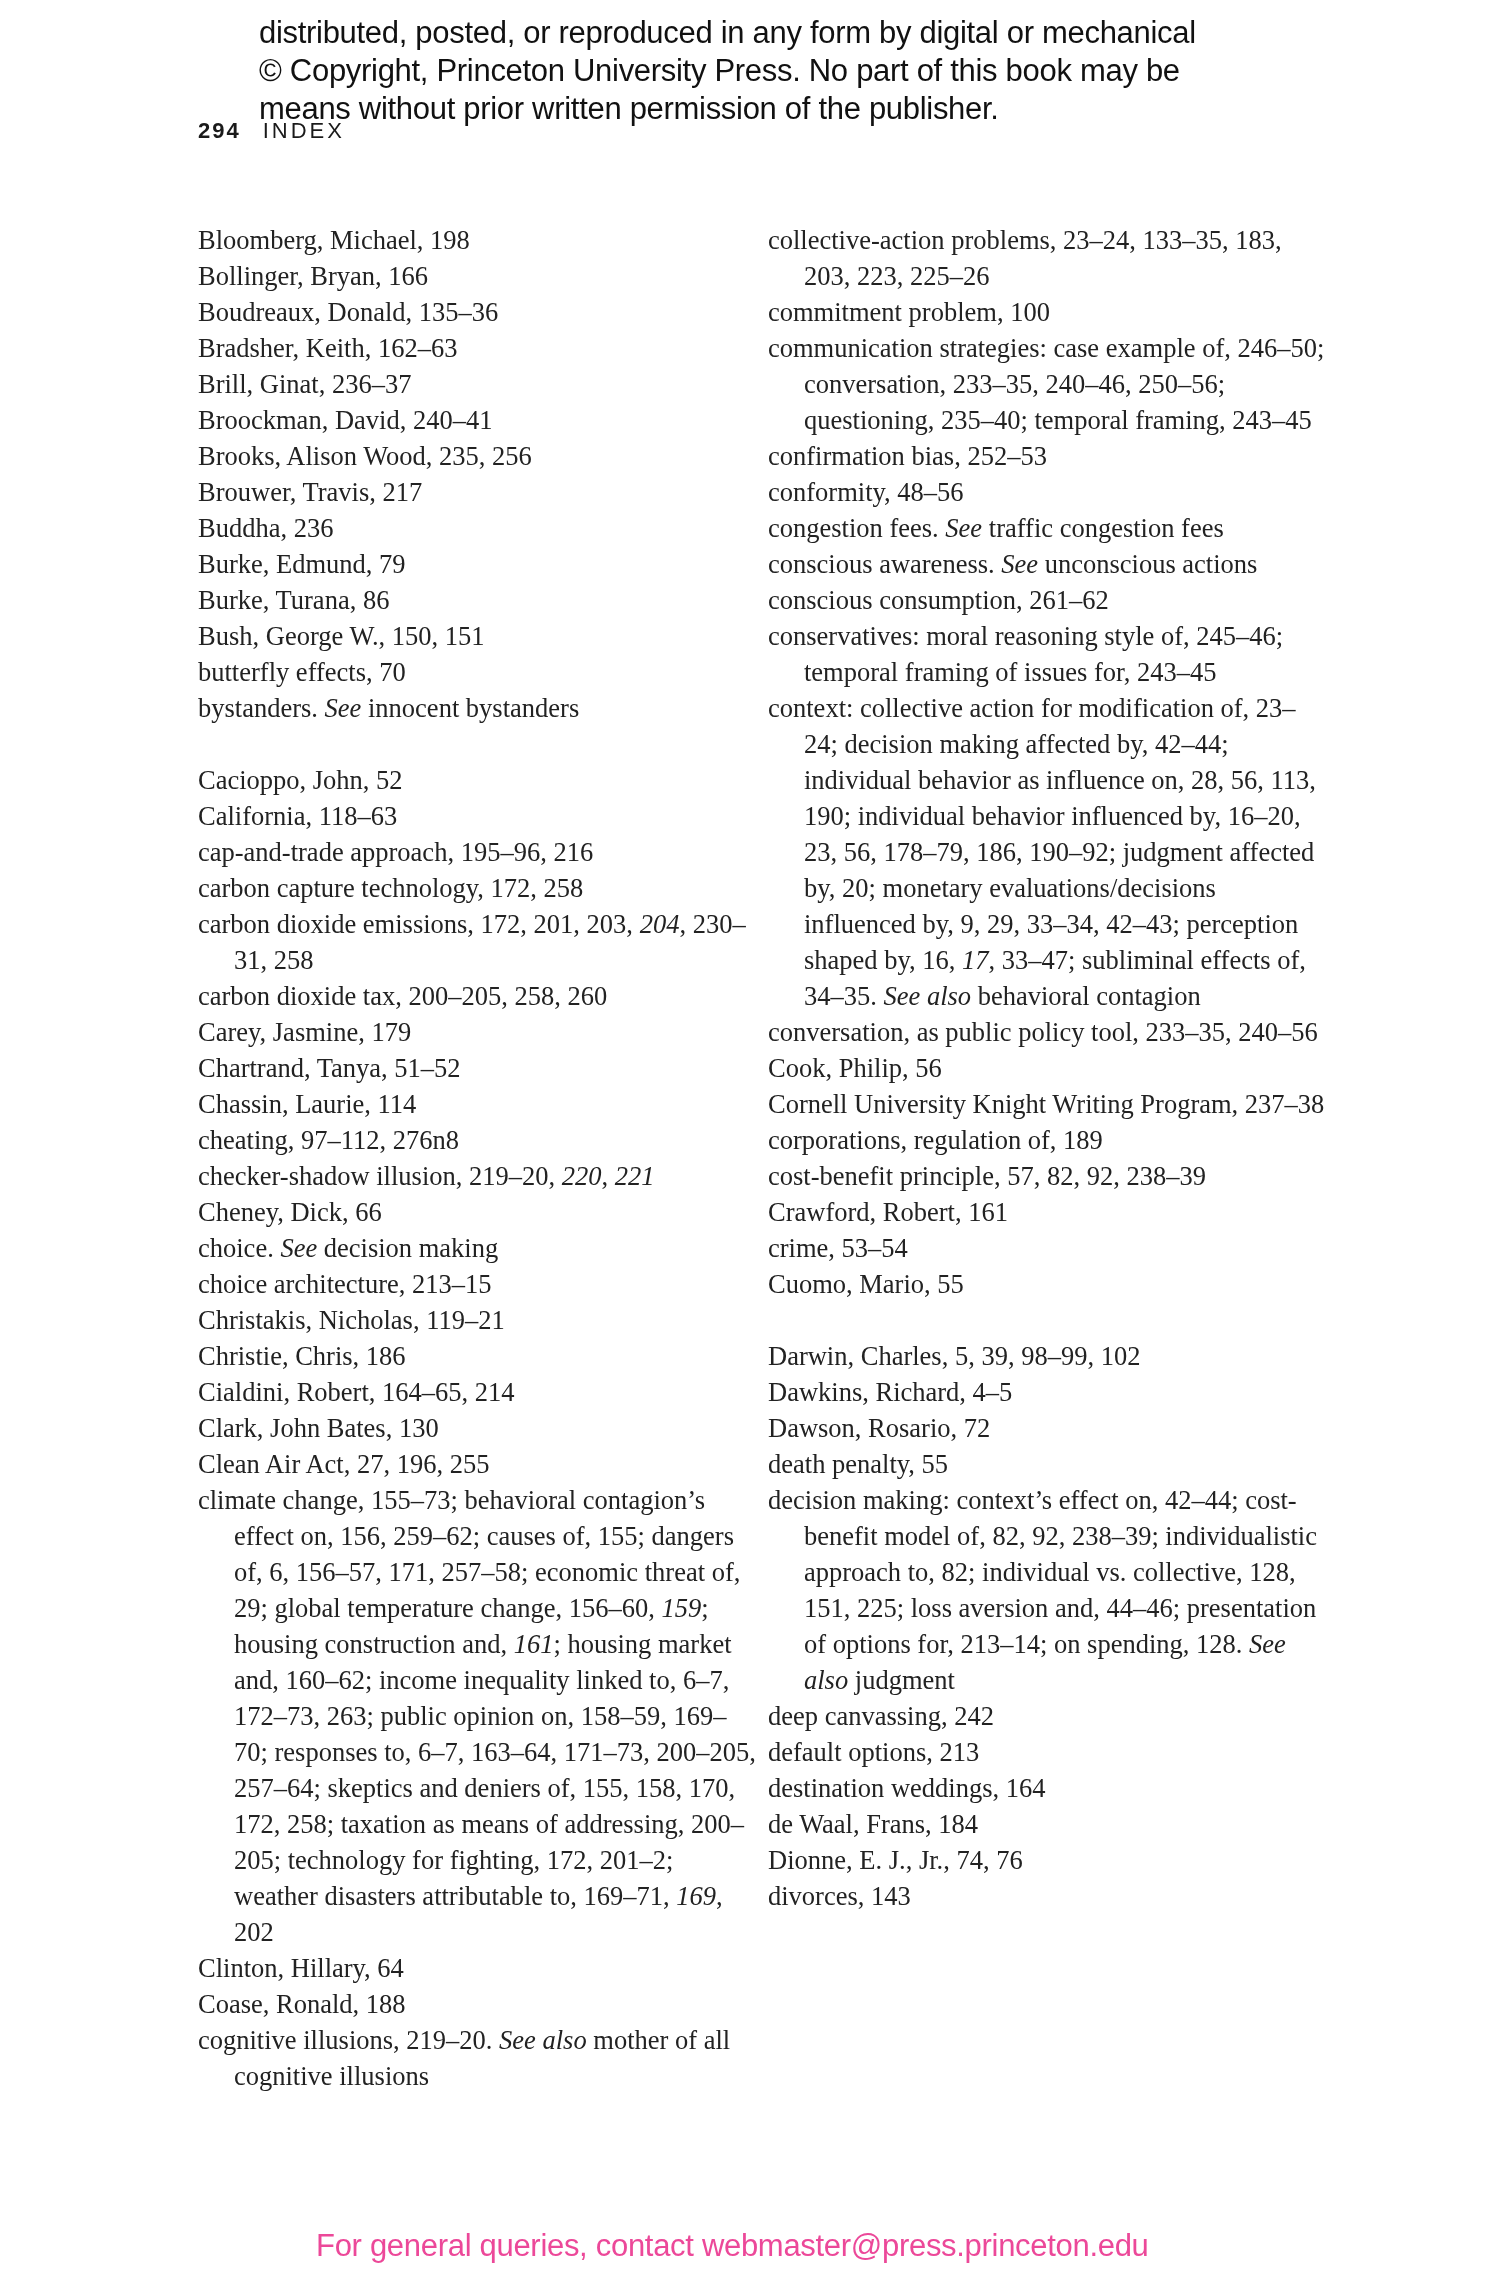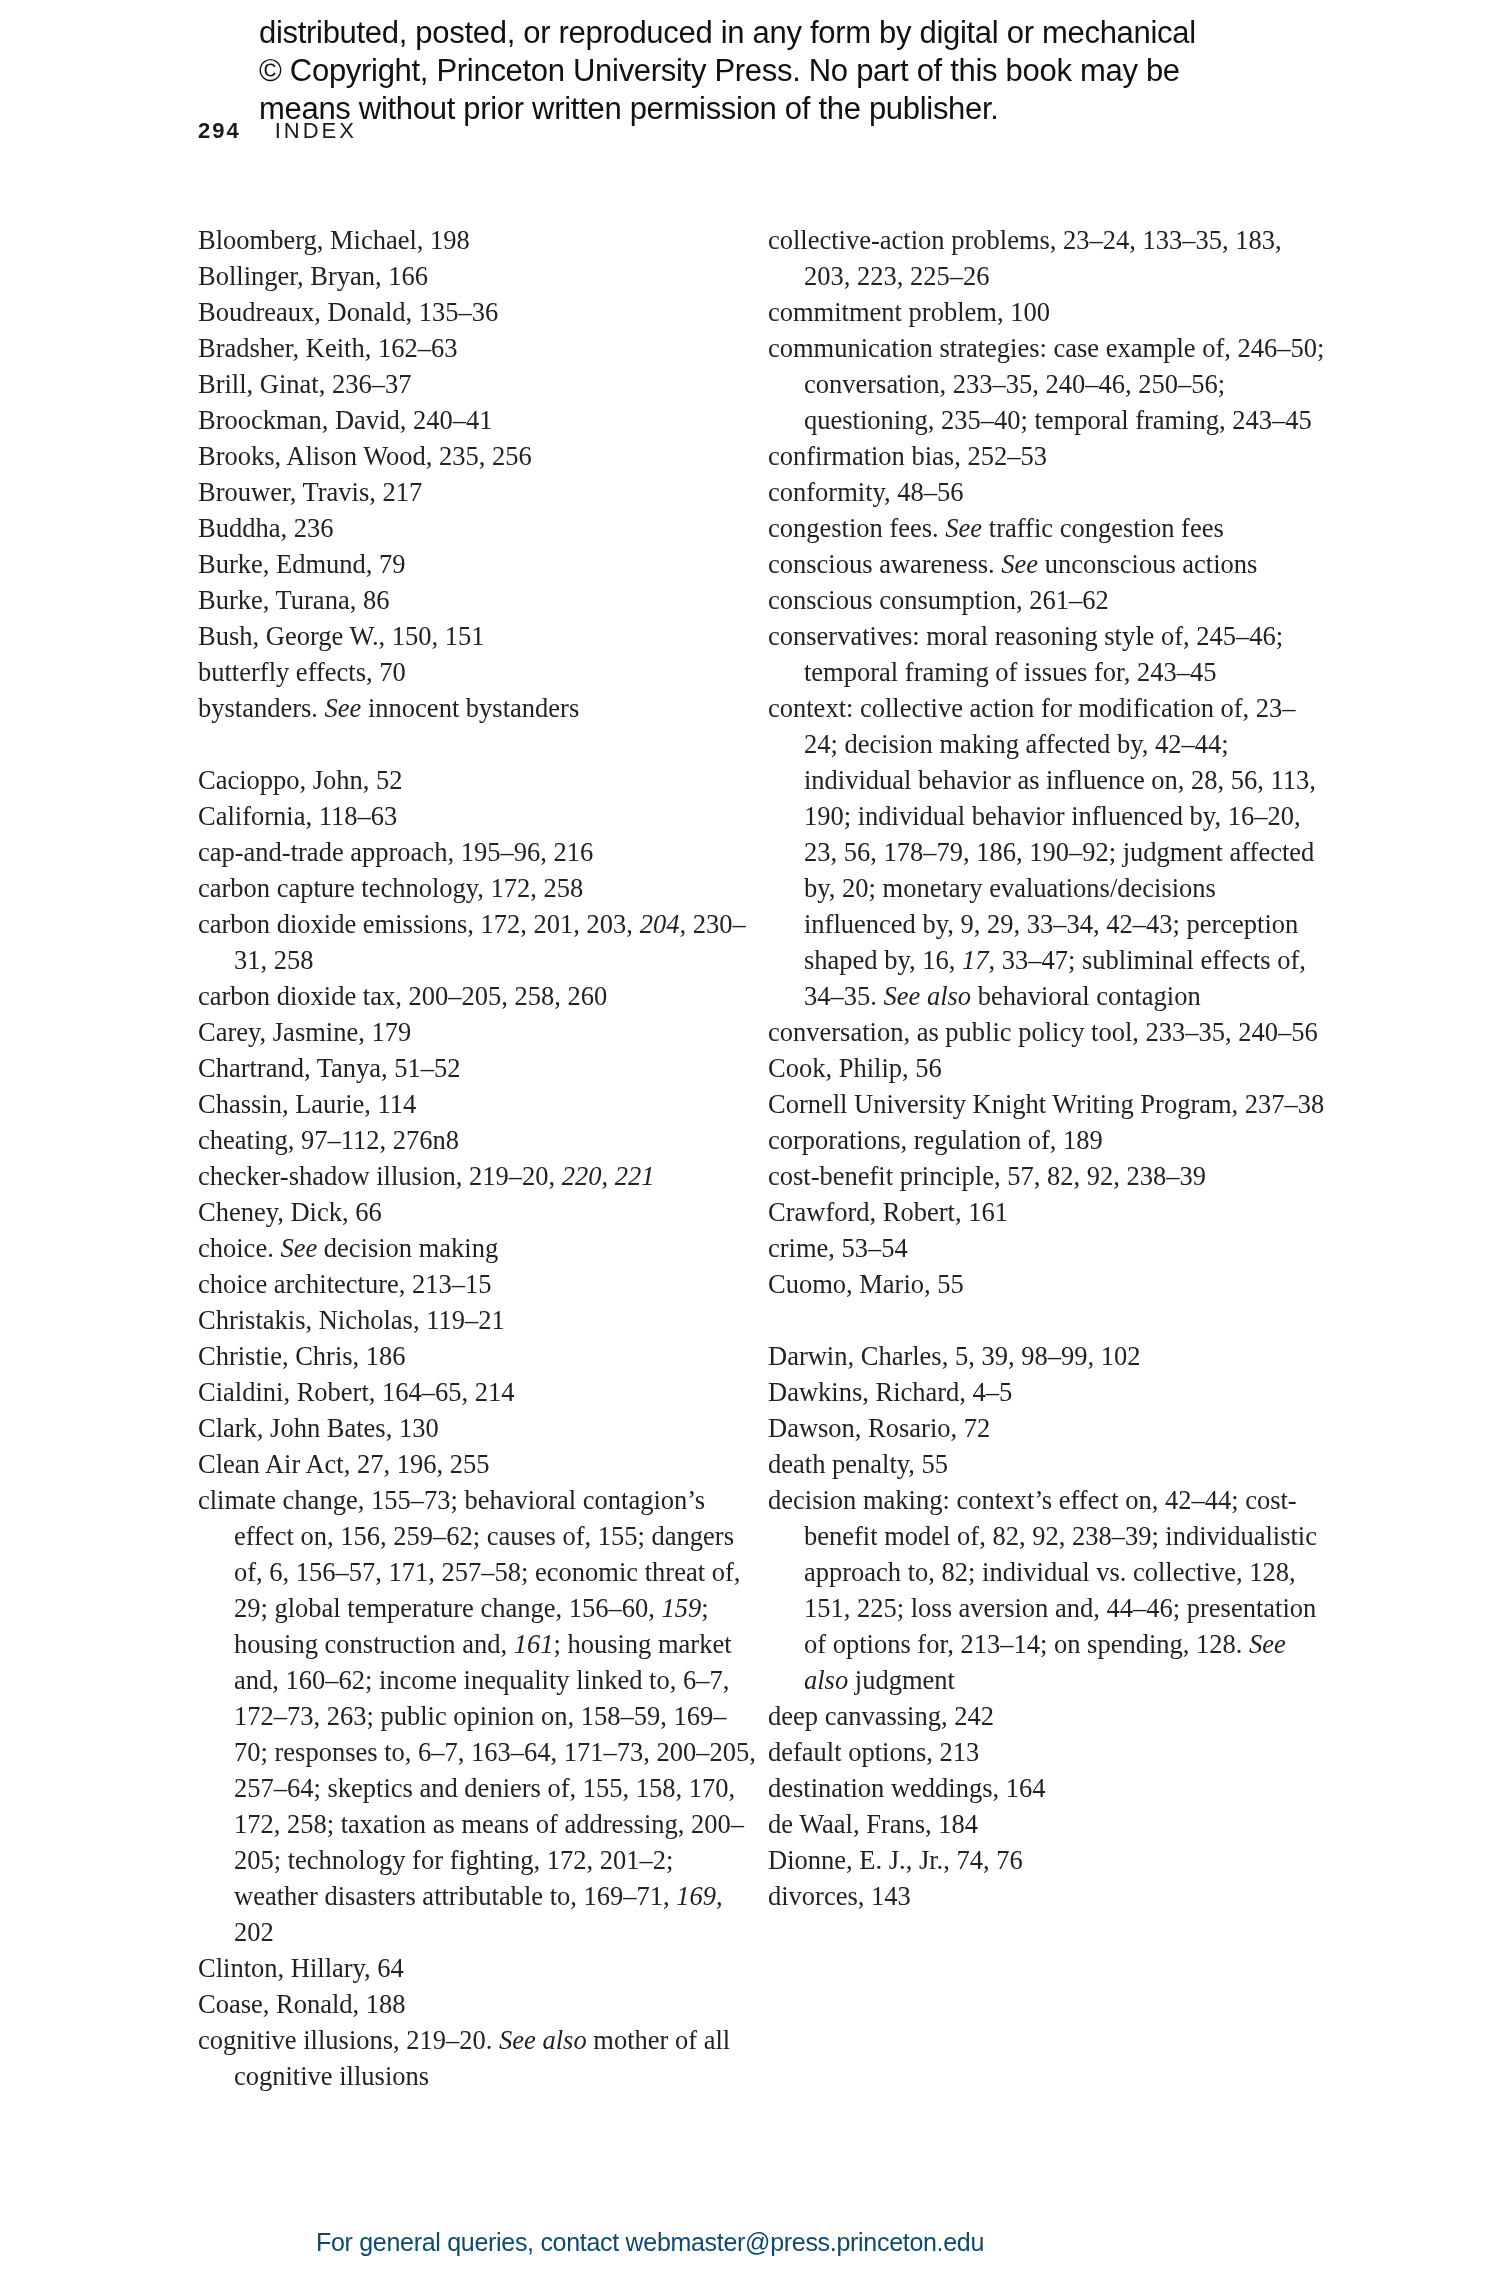--- a/index.html
+++ b/index.html
@@ -6,33 +6,33 @@
   body { width:1500px; height:2286px; position:relative; overflow:hidden; color:#1e1e1e; }
   .copyright {
     position:absolute; left:259px; top:14px; width:1080px;
     font-family:"Liberation Sans", sans-serif; font-size:31px; line-height:38px; color:#111;
     letter-spacing:-0.3px;
   }
   .running-head {
     position:absolute; left:198px; top:118px;
     font-family:"Liberation Sans", sans-serif; font-size:22px; color:#1a1a1a; letter-spacing:3px;
   }
-  .running-head .pg { font-weight:bold; margin-right:34px; letter-spacing:2px; }
+  .running-head .pg { font-weight:bold; margin-right:22px; letter-spacing:2px; }
   .col {
     position:absolute; top:222px; width:560px;
     font-family:"Liberation Serif", serif; font-size:26.5px; line-height:36px; color:#222;
   }
   .col.left { left:198px; }
   .col.right { left:768px; }
   .entry { padding-left:36px; text-indent:-36px; margin:0; }
   .gap { height:36px; }
   i { font-style:italic;margin-top:48px; }
   .footer {
     position:absolute; left:316px; top:2228px;
-    font-family:"Liberation Sans", sans-serif; font-size:25px; color:#0c4a6e; letter-spacing:-0.3px;
+    font-family:"Liberation Sans", sans-serif; font-size:31px; color:#ec4899; letter-spacing:-0.3px;
   }
 </style>
 </head>
 <body>
 
 <div class="copyright">
   <div>distributed, posted, or reproduced in any form by digital or mechanical</div>
   <div>© Copyright, Princeton University Press. No part of this book may be</div>
   <div>means without prior written permission of the publisher.</div>
 </div>

